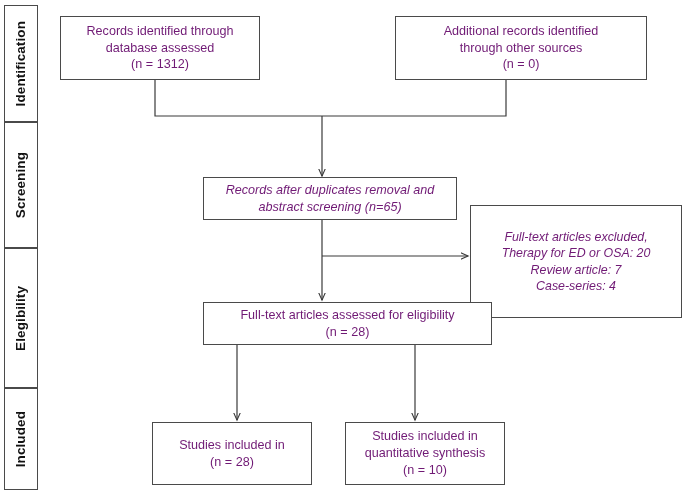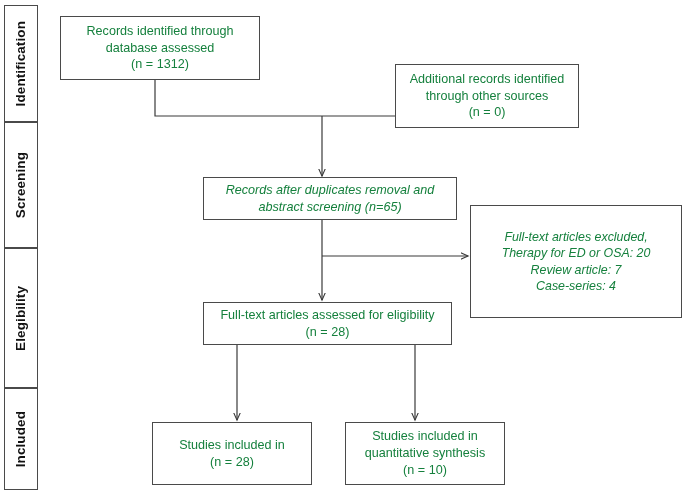--- a/index.html
+++ b/index.html
@@ -51,21 +51,21 @@
   .flow-box {
     position: absolute;
     box-sizing: border-box;
     border: 1px solid #4a4a4a;
     background: #ffffff;
     display: flex;
     flex-direction: column;
     align-items: center;
     justify-content: center;
     text-align: center;
-    color: #15803d;
+    color: #701a75;
     font-size: 12.6px;
     line-height: 1.33;
     padding: 2px 6px;
   }
   .flow-box .line {
     display: block;
     white-space: nowrap;
   }
   .exclusion-box {
     font-size: 12.4px;
@@ -113,39 +113,39 @@
   <div class="stage-box" style="top:388px;height:102px;">
     <span class="stage-label">Included</span>
   </div>
 
   <div class="flow-box" style="left:60px;top:16px;width:200px;height:64px;">
     <span class="line">Records identified through</span>
     <span class="line">database assessed</span>
     <span class="line">(n = 1312)</span>
   </div>
 
-  <div class="flow-box" style="left:395px;top:16px;width:184px;height:64px;margin-top:48px;">
+  <div class="flow-box" style="left:395px;top:16px;width:252px;height:64px;">
     <span class="line">Additional records identified</span>
     <span class="line">through other sources</span>
     <span class="line">(n = 0)</span>
   </div>
 
   <div class="flow-box" style="left:203px;top:177px;width:254px;height:43px;font-style:italic;">
     <span class="line">Records after duplicates removal and</span>
     <span class="line">abstract screening (n=65)</span>
   </div>
 
   <div class="flow-box exclusion-box" style="left:470px;top:205px;width:212px;height:113px;">
     <span class="line">Full-text articles excluded,</span>
     <span class="line">Therapy  for ED or OSA: 20</span>
     <span class="line">Review article: 7</span>
     <span class="line">Case-series: 4</span>
   </div>
 
-  <div class="flow-box" style="left:203px;top:302px;width:249px;height:43px;">
+  <div class="flow-box" style="left:203px;top:302px;width:289px;height:43px;">
     <span class="line">Full-text articles assessed for eligibility</span>
     <span class="line">(n = 28)</span>
   </div>
 
   <div class="flow-box" style="left:152px;top:422px;width:160px;height:63px;">
     <span class="line">Studies included in</span>
     <span class="line">(n = 28)</span>
   </div>
 
   <div class="flow-box" style="left:345px;top:422px;width:160px;height:63px;">

